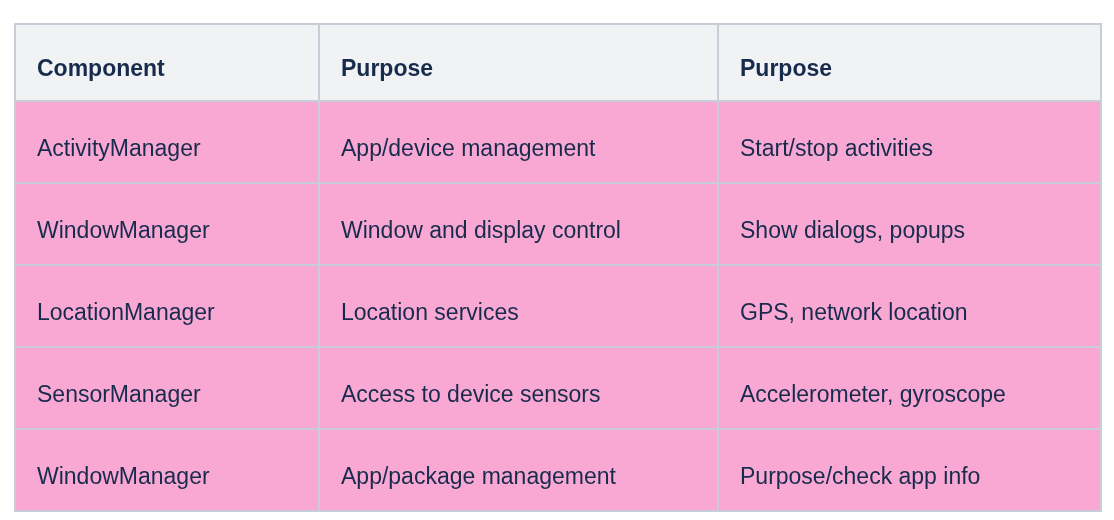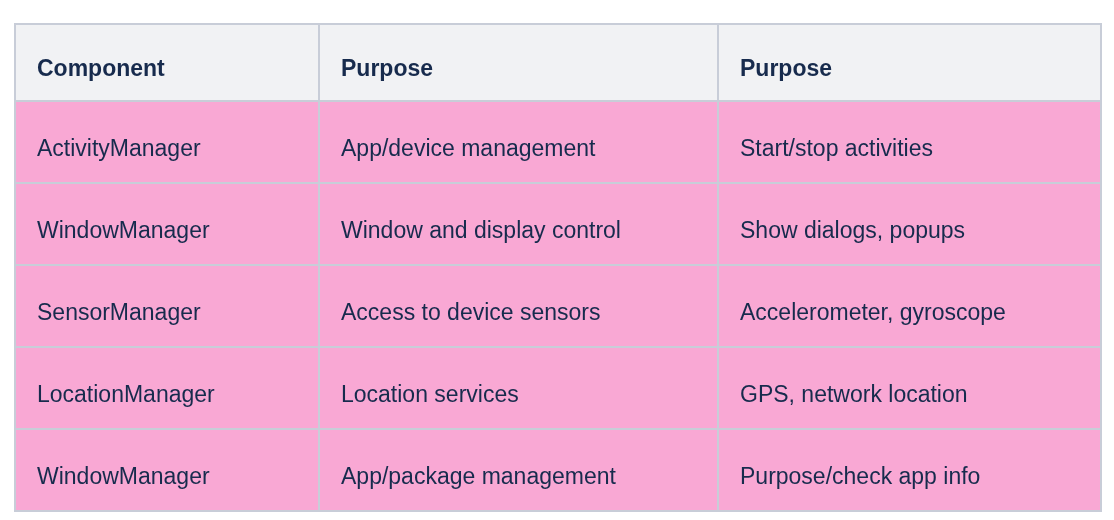--- a/index.html
+++ b/index.html
@@ -72,28 +72,28 @@
         <td>ActivityManager</td>
         <td>App/device management</td>
         <td>Start/stop activities</td>
       </tr>
       <tr>
         <td>WindowManager</td>
         <td>Window and display control</td>
         <td>Show dialogs, popups</td>
       </tr>
       <tr>
+        <td>LocationManager</td>
+        <td>Location services</td>
+        <td>GPS, network location</td>
+      </tr>
+      <tr>
         <td>SensorManager</td>
         <td>Access to device sensors</td>
         <td>Accelerometer, gyroscope</td>
-      </tr>
-      <tr>
-        <td>LocationManager</td>
-        <td>Location services</td>
-        <td>GPS, network location</td>
       </tr>
       <tr>
         <td>WindowManager</td>
         <td>App/package management</td>
         <td>Purpose/check app info</td>
       </tr>
     </tbody>
   </table>
 </div>
 

